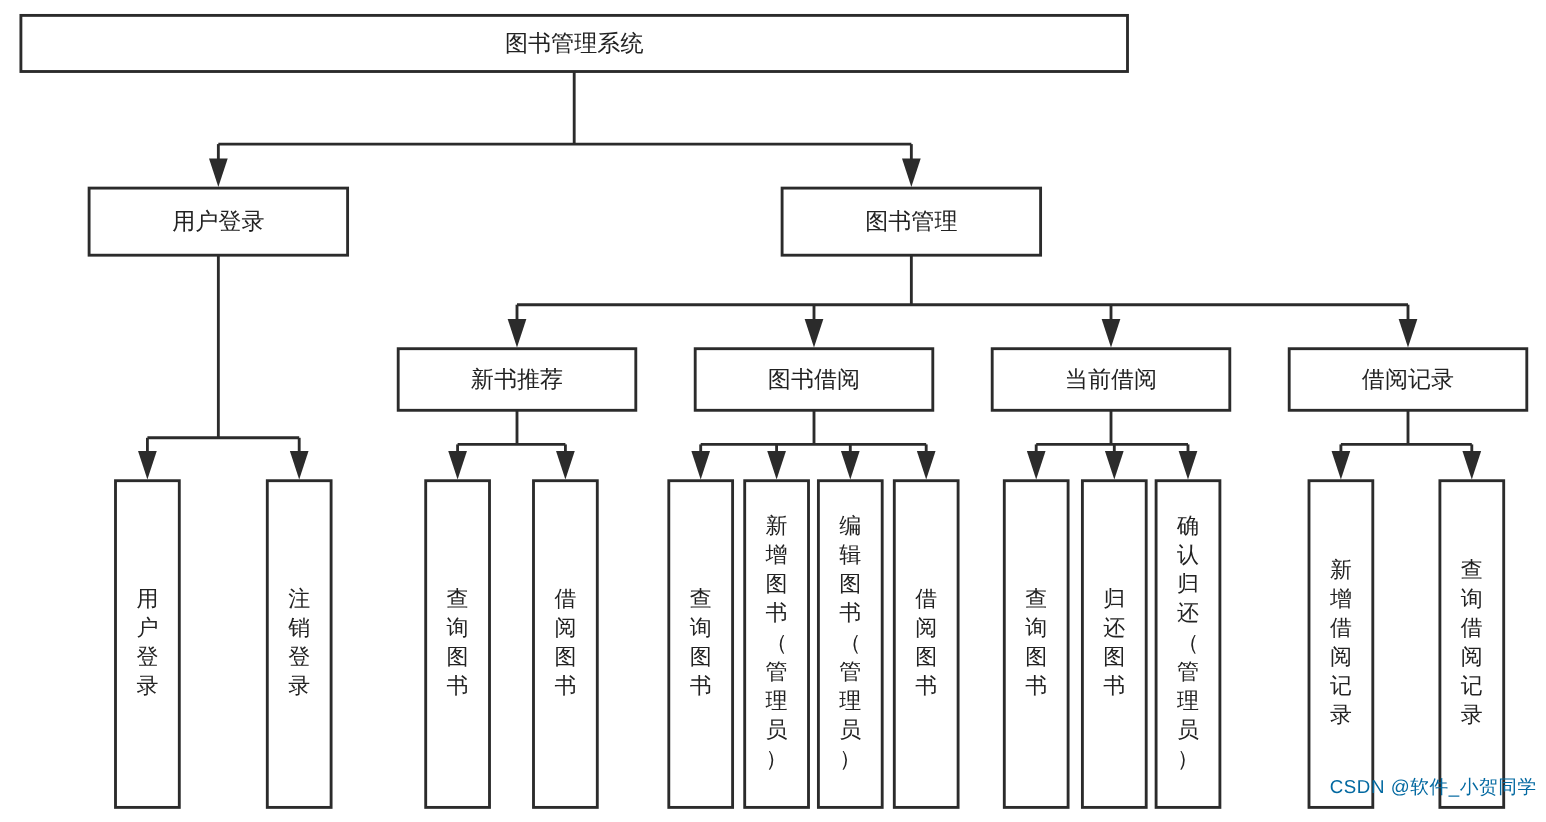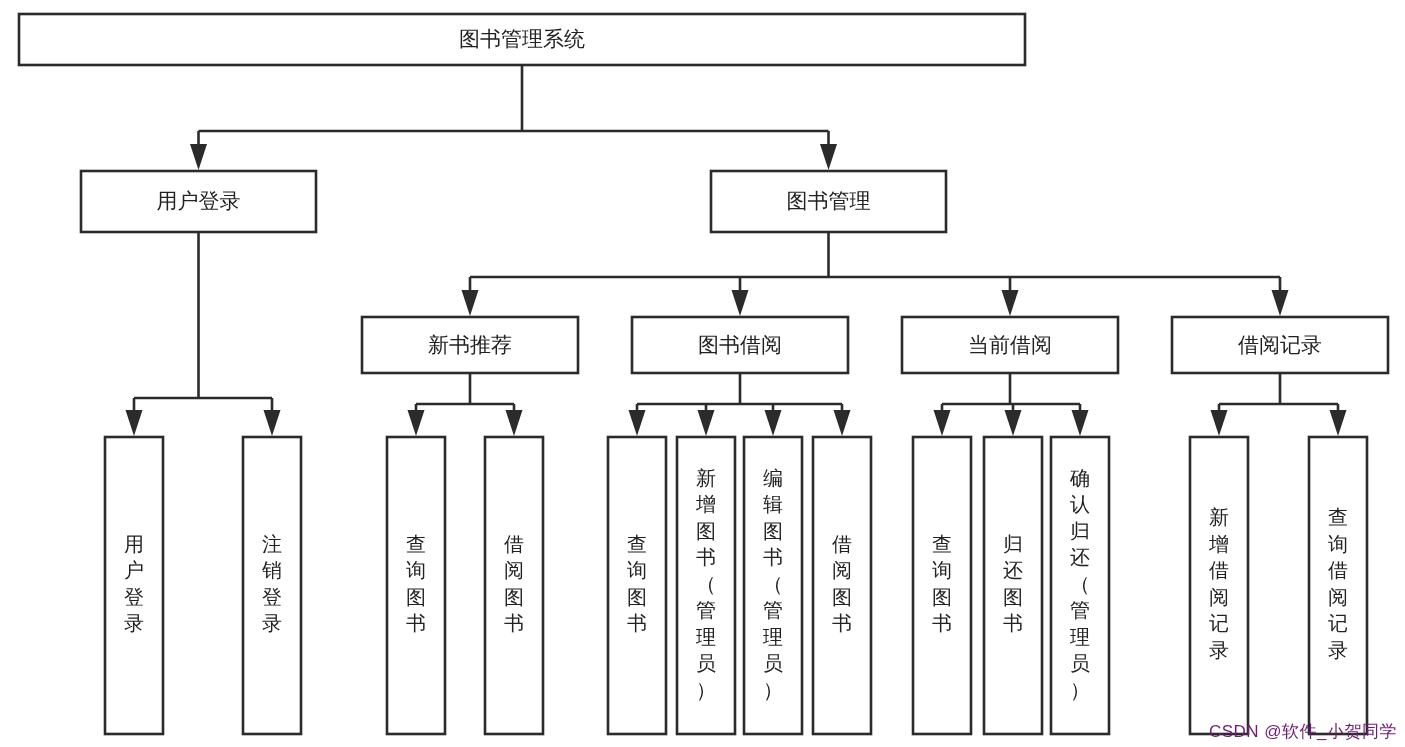--- a/index.html
+++ b/index.html
@@ -58,24 +58,24 @@
   }
   .node-label.vertical {
     font-size: 20px;
   }
   .title-label {
     font-size: 22px;
   }
   .watermark {
     position: absolute;
     right: 8px;
-    bottom: 4px;
+    bottom: 20px;
     font-family: "Liberation Sans", "DejaVu Sans", sans-serif;
     font-size: 17px;
-    color: #701a75;
+    color: #0369a1;
     white-space: nowrap;
     letter-spacing: 0.5px;
     pointer-events: none;
     text-align: center;
   }
 </style>
 </head>
 <body>
 
 <div id="diagram-root">

